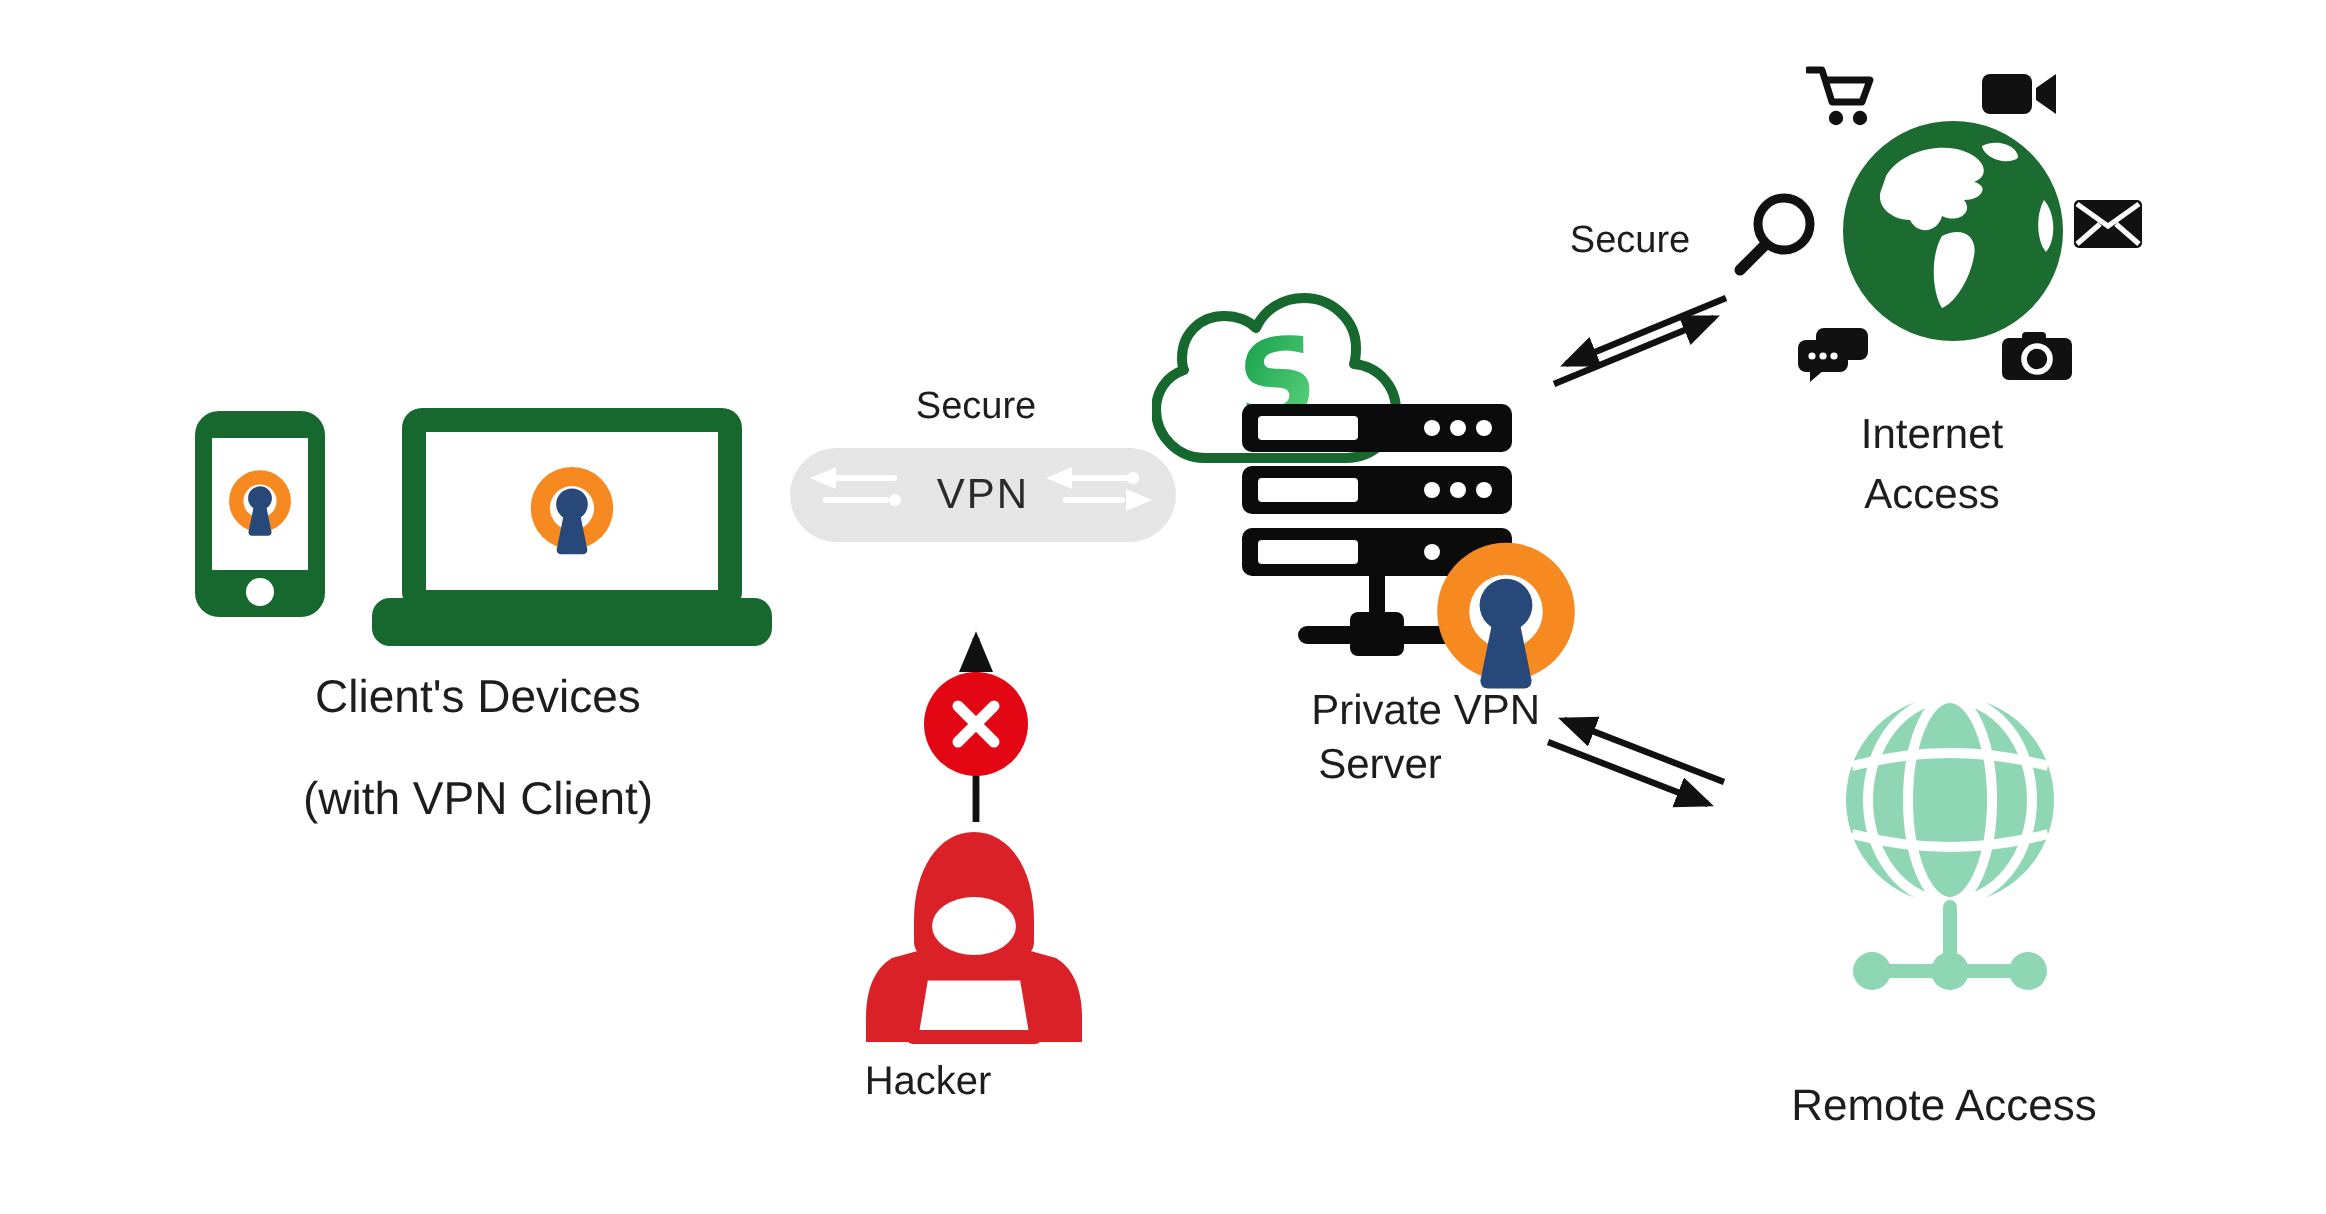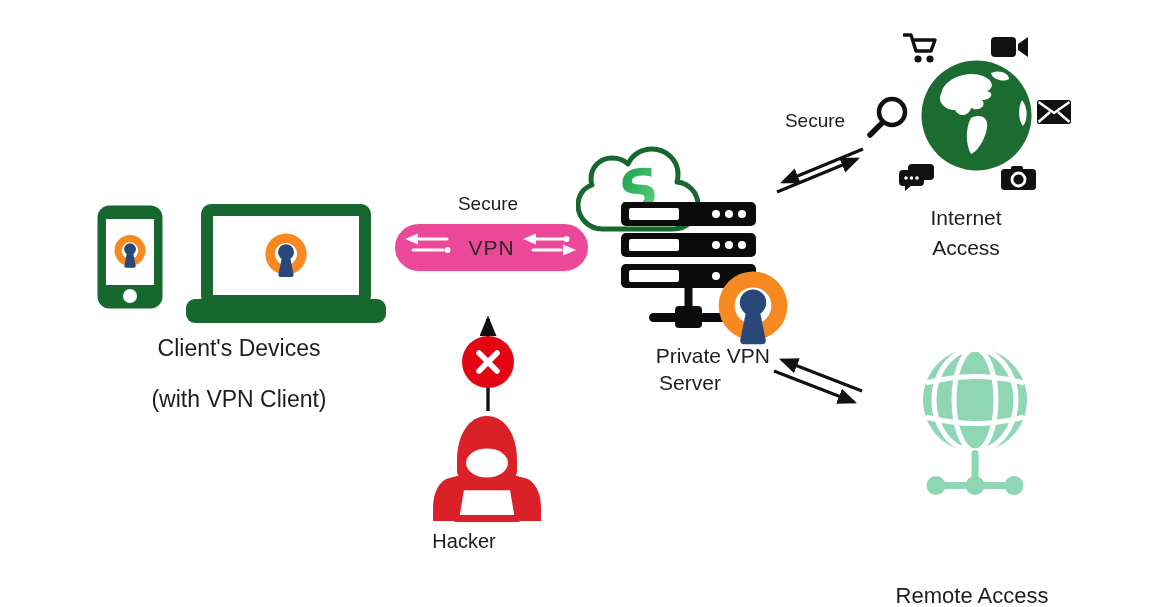--- a/index.html
+++ b/index.html
@@ -4,21 +4,21 @@
 <style>
   html,body{margin:0;padding:0;background:#fff;}
   #canvas{
     position:relative;width:1163px;height:607px;background:#ffffff;overflow:hidden;
     font-family:"Liberation Sans","DejaVu Sans",sans-serif;color:#1d1d1d;
   }
   .abs{position:absolute;}
   .lbl{position:absolute;text-align:center;color:#1d1d1d;line-height:1.15;white-space:nowrap;}
   .pill{
     position:absolute;left:395px;top:224px;width:193px;height:47px;border-radius:24px;
-    background:#ec4899;display:flex;align-items:center;justify-content:center;
+    background:#e5e5e5;display:flex;align-items:center;justify-content:center;
   }
   .pill-text{font-size:21px;letter-spacing:1px;color:#2a2a2a;}
   .pill-arrows{position:absolute;left:0;top:0;}
 </style>
 </head>
 <body>
 
 <div id="canvas">
 
   <svg width="0" height="0" style="position:absolute" aria-hidden="true">
@@ -222,15 +222,15 @@
     </g>
     <g fill="#8fd6b5">
       <rect x="53.5" y="104" width="7" height="32" rx="3.5"></rect>
       <rect x="14" y="136" width="86" height="7" rx="3.5"></rect>
       <circle cx="18" cy="139.5" r="9.5"></circle>
       <circle cx="57" cy="139.5" r="9.5"></circle>
       <circle cx="96" cy="139.5" r="9.5"></circle>
     </g>
   </svg>
 
-  <div class="lbl" style="left:872px;top:540px;width:200px;font-size:22px;margin-top:43px;">Remote Access</div>
+  <div class="lbl" style="left:872px;top:540px;width:200px;font-size:22px;">Remote Access</div>
 
 </div>
 
 </body></html>

